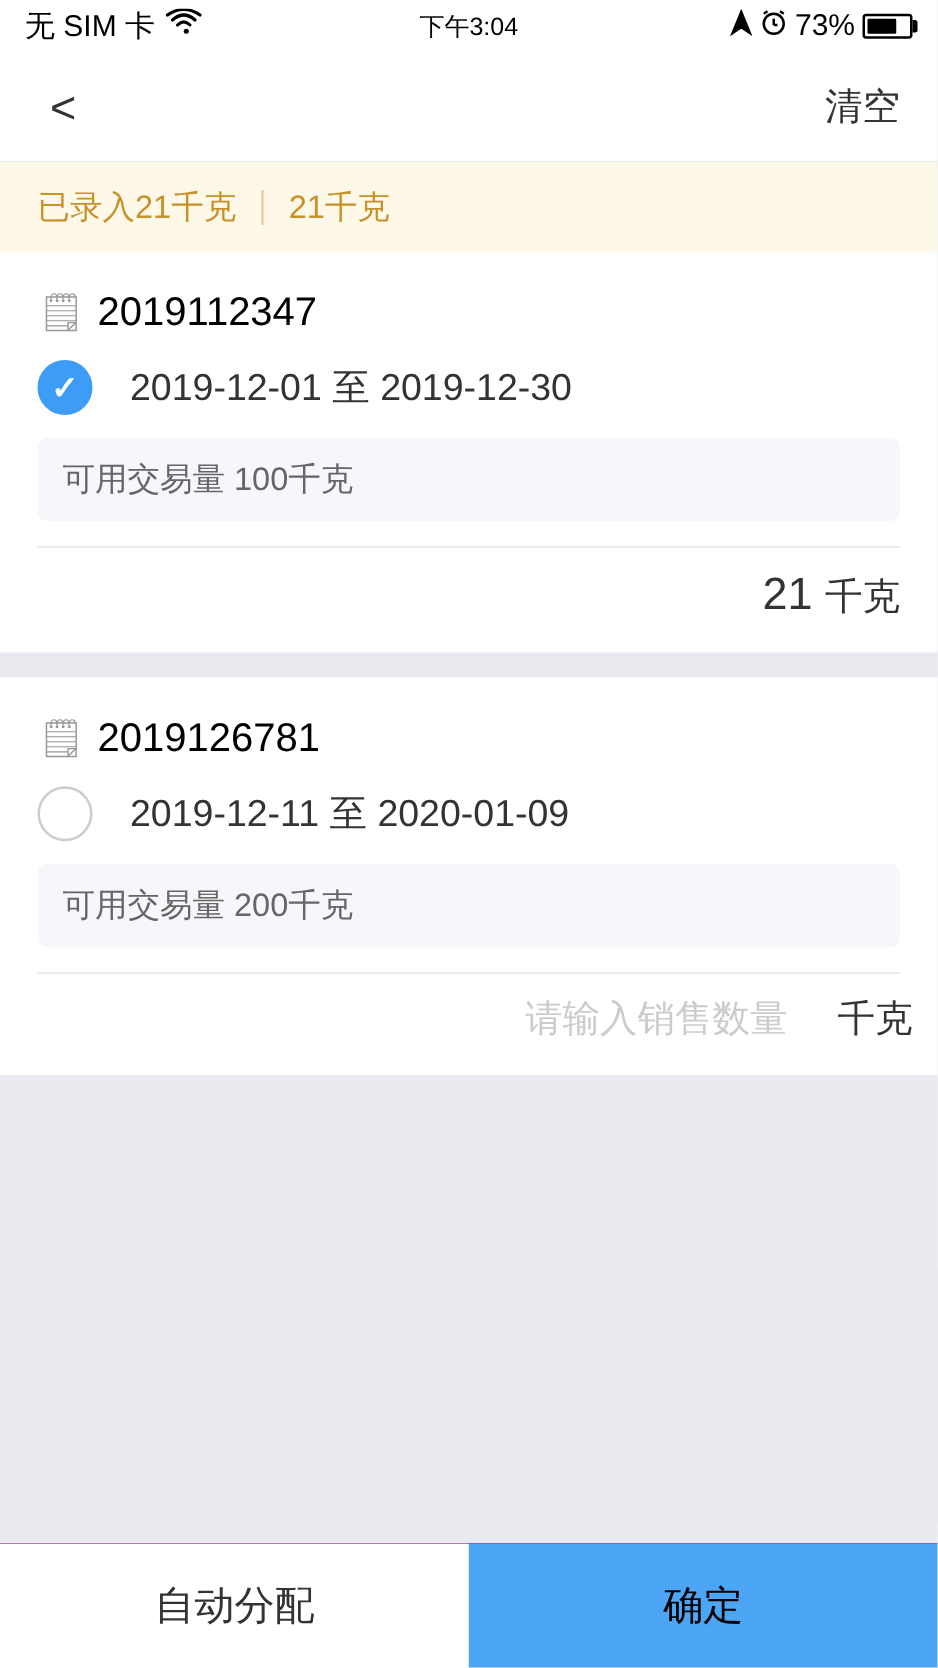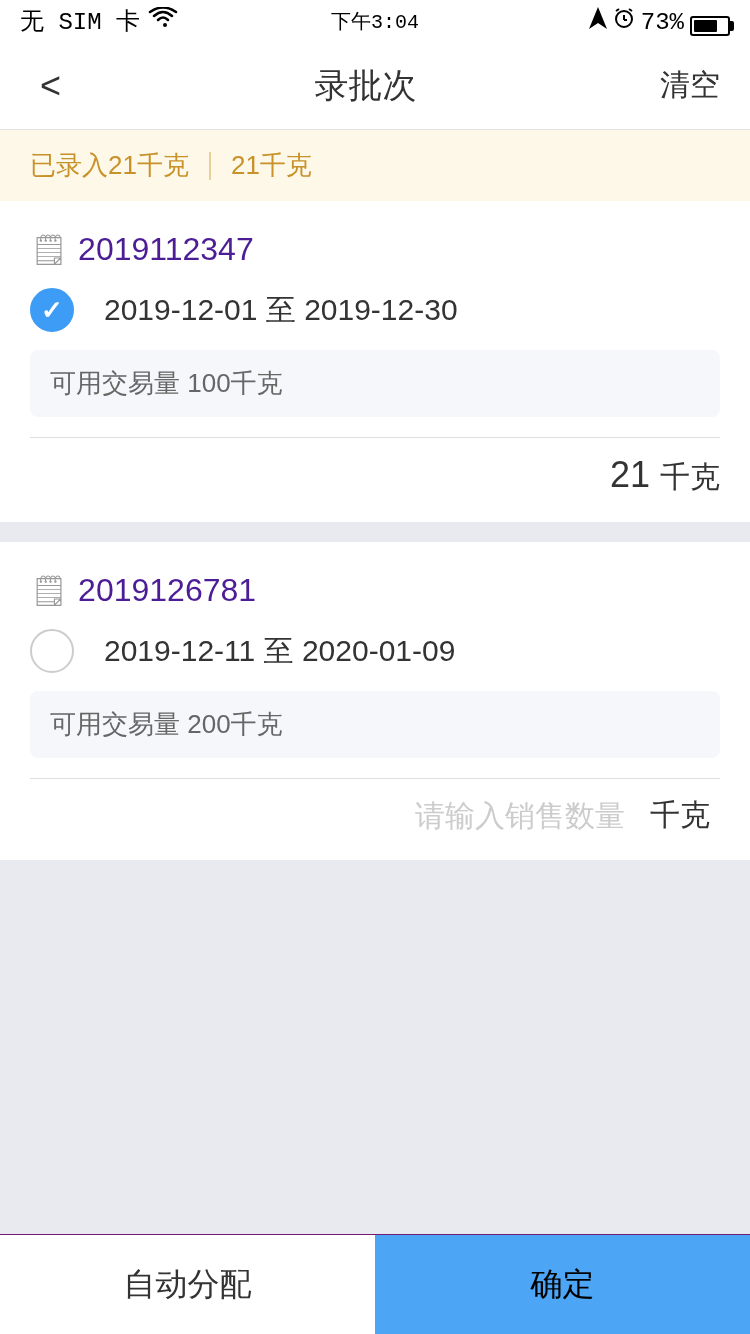--- a/index.html
+++ b/index.html
@@ -17,37 +17,36 @@
     .status-bar {
       width: 750px;
       height: 42px;
       background: #fff;
       display: flex;
       align-items: center;
       justify-content: space-between;
       padding: 0 20px;
       font-size: 24px;
       color: #000;
-      font-family: Liberation Mono, monospace;
     }
     .status-left {
       display: flex;
       align-items: center;
       gap: 8px;
     }
     .status-center {
       position: absolute;
       left: 50%;
       transform: translateX(-50%);
       font-size: 20px;
       font-weight: 500;
     }
     .status-right {
       display: flex;
-      align-items: flex-end;
+      align-items: center;
       gap: 6px;
     }
     .battery-icon {
       width: 40px;
       height: 20px;
       border: 2px solid #000;
       border-radius: 3px;
       position: relative;
       display: inline-flex;
       align-items: center;
@@ -135,21 +134,21 @@
       align-items: center;
       gap: 10px;
     }
     .batch-icon {
       font-size: 30px;
       color: #999;
     }
     .batch-id {
       font-size: 32px;
       font-weight: 500;
-      color: #4c1d95;
+      color: #000000;
     }
 
     .batch-row {
       display: flex;
       align-items: center;
       padding: 10px 30px;
       gap: 30px;
     }
     .radio-btn {
       width: 44px;
@@ -208,22 +207,22 @@
       border: none;
       border-top: 1px solid #ddd;
       margin: 0 30px;
     }
 
     
     .input-row {
       display: flex;
       align-items: center;
       justify-content: flex-end;
-      padding: 16px 40px 24px 30px;
-      gap: 10px;
+      padding: 16px 20px 24px 30px;
+      gap: 25px;
     }
     .qty-input {
       border: none;
       outline: none;
       font-size: 30px;
       color: #333;
       text-align: right;
       flex: 1;
       max-width: 400px;
       background: transparent;
@@ -319,21 +318,20 @@
     </span>
     <span>73%</span>
     <span class="battery-icon">
       <span class="battery-fill"></span>
     </span>
   </div>
 </div>
 
 <div class="nav-bar">
   <span class="nav-back">&lt;</span>
-  <span class="nav-title">录批次</span>
   <span class="nav-clear">清空</span>
 </div>
 
 <div class="info-banner">
   <span class="info-label">已录入21千克</span>
   <div class="info-divider"></div>
   <span class="info-value">21千克</span>
 </div>
 
 <div class="content-wrapper">

